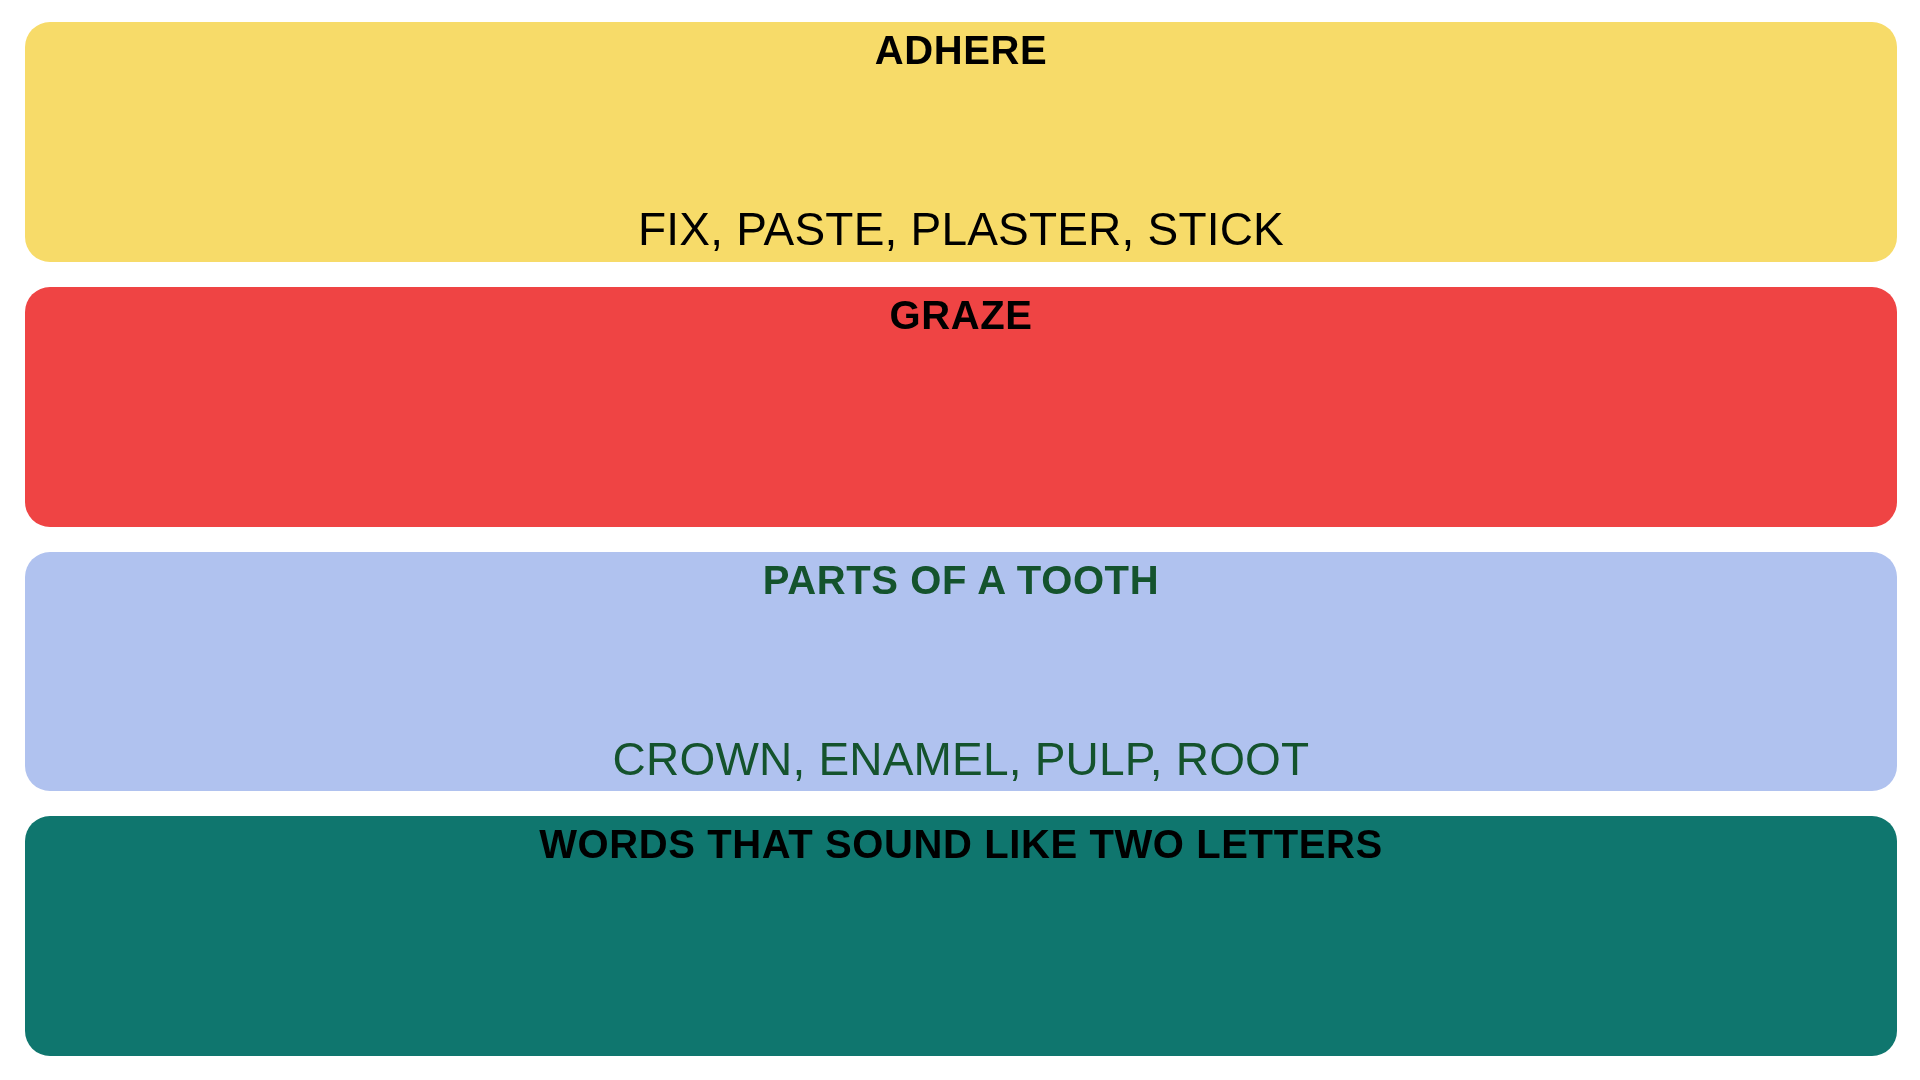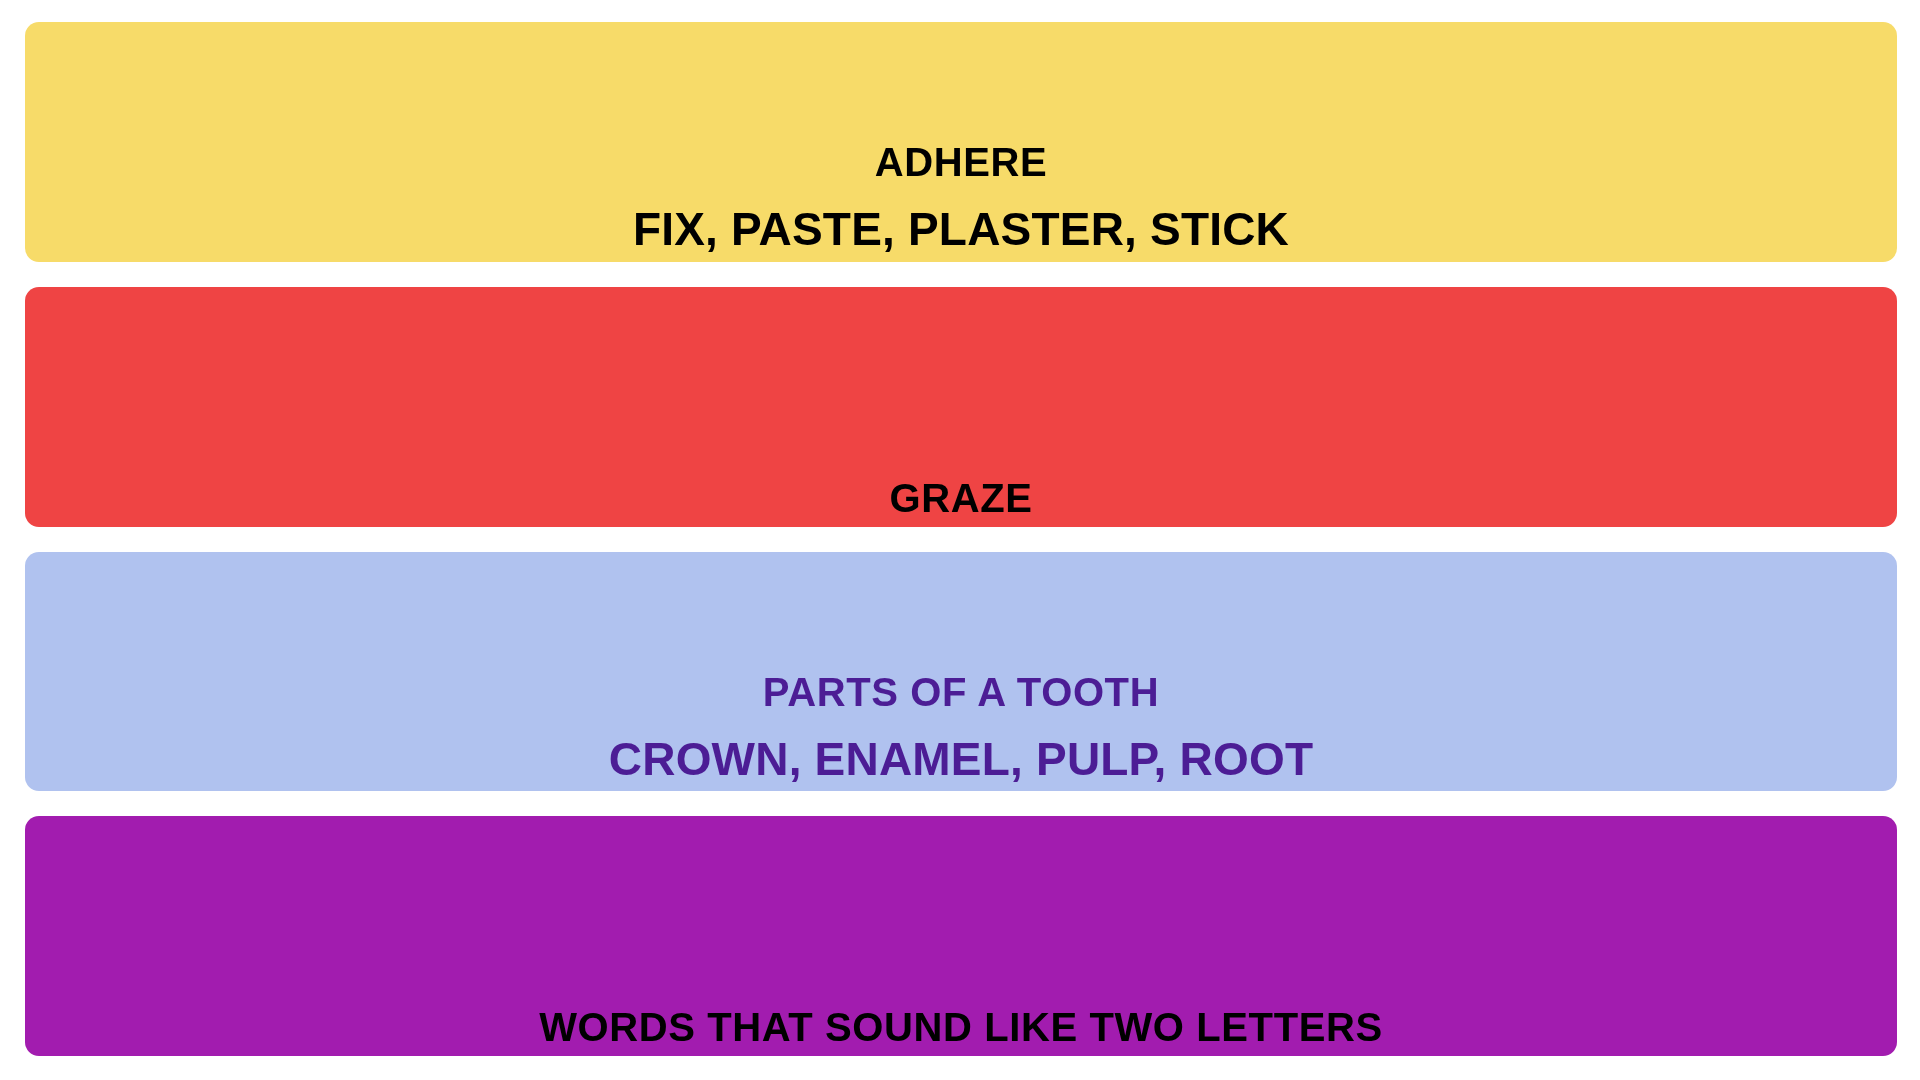--- a/index.html
+++ b/index.html
@@ -20,42 +20,43 @@
     height: 1080px;
     background: #ffffff;
     box-sizing: border-box;
     padding: 22px 23px 24px 25px;
     display: flex;
     flex-direction: column;
     gap: 25px;
   }
   .band {
     flex: 1 1 0;
-    border-radius: 14px;
+    border-radius: 25px;
     display: flex;
     flex-direction: column;
     align-items: center;
-    justify-content: flex-end;
+    justify-content: space-between;
     text-align: center;
     color: #000000;
     box-sizing: border-box;
     padding: 6px 30px;
     overflow: hidden;
+    gap: 45px;
   }
   .band-title {
     font-size: 40px;
     font-weight: 700;
     letter-spacing: 0.6px;
     line-height: 1.12;
     text-transform: uppercase;
     white-space: nowrap;
   }
   .band-members {
     font-size: 46px;
-    font-weight: 700;
+    font-weight: 400;
     letter-spacing: 0.2px;
     line-height: 1.12;
     text-transform: uppercase;
     margin-top: 19px;
     white-space: nowrap;
   }
 </style>
 </head>
 <body style="background: rgb(255, 255, 255);">
 
@@ -63,22 +64,22 @@
 
   <div class="band" style="background-color: rgb(247, 219, 105); color: rgb(0, 0, 0);">
     <div class="band-title">ADHERE</div>
     <div class="band-members">FIX, PASTE, PLASTER, STICK</div>
   </div>
 
   <div class="band" style="background-color: #ef4444; color: rgb(0, 0, 0);">
     <div class="band-title">GRAZE</div>
   </div>
 
-  <div class="band" style="background-color: rgb(176, 194, 239); color: #4c1d95;">
+  <div class="band" style="background-color: rgb(176, 194, 239); color: #14532d;">
     <div class="band-title">PARTS OF A TOOTH</div>
     <div class="band-members">CROWN, ENAMEL, PULP, ROOT</div>
   </div>
 
-  <div class="band" style="background-color: #a21caf; color: rgb(0, 0, 0);">
+  <div class="band" style="background-color: #0f766e; color: rgb(0, 0, 0);">
     <div class="band-title">WORDS THAT SOUND LIKE TWO LETTERS</div>
   </div>
 
 </div>
 
 </body></html>

